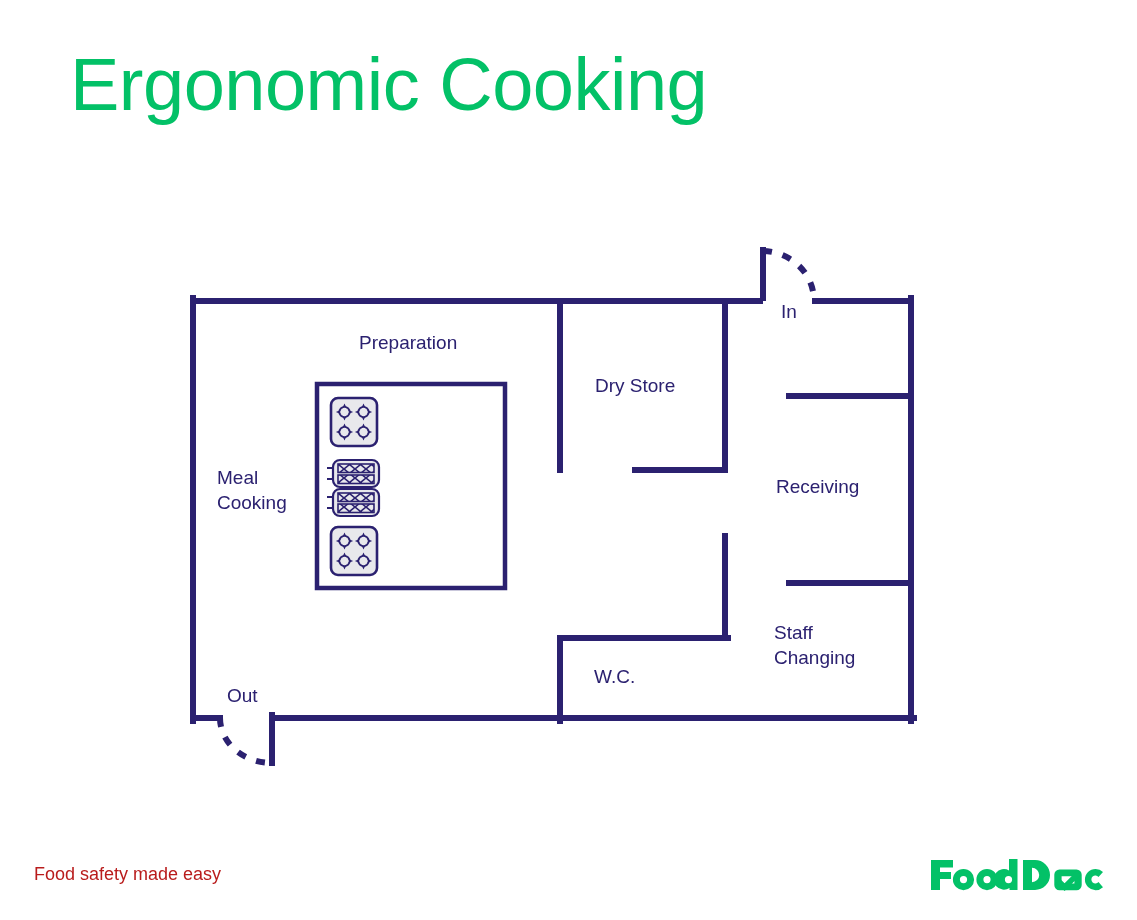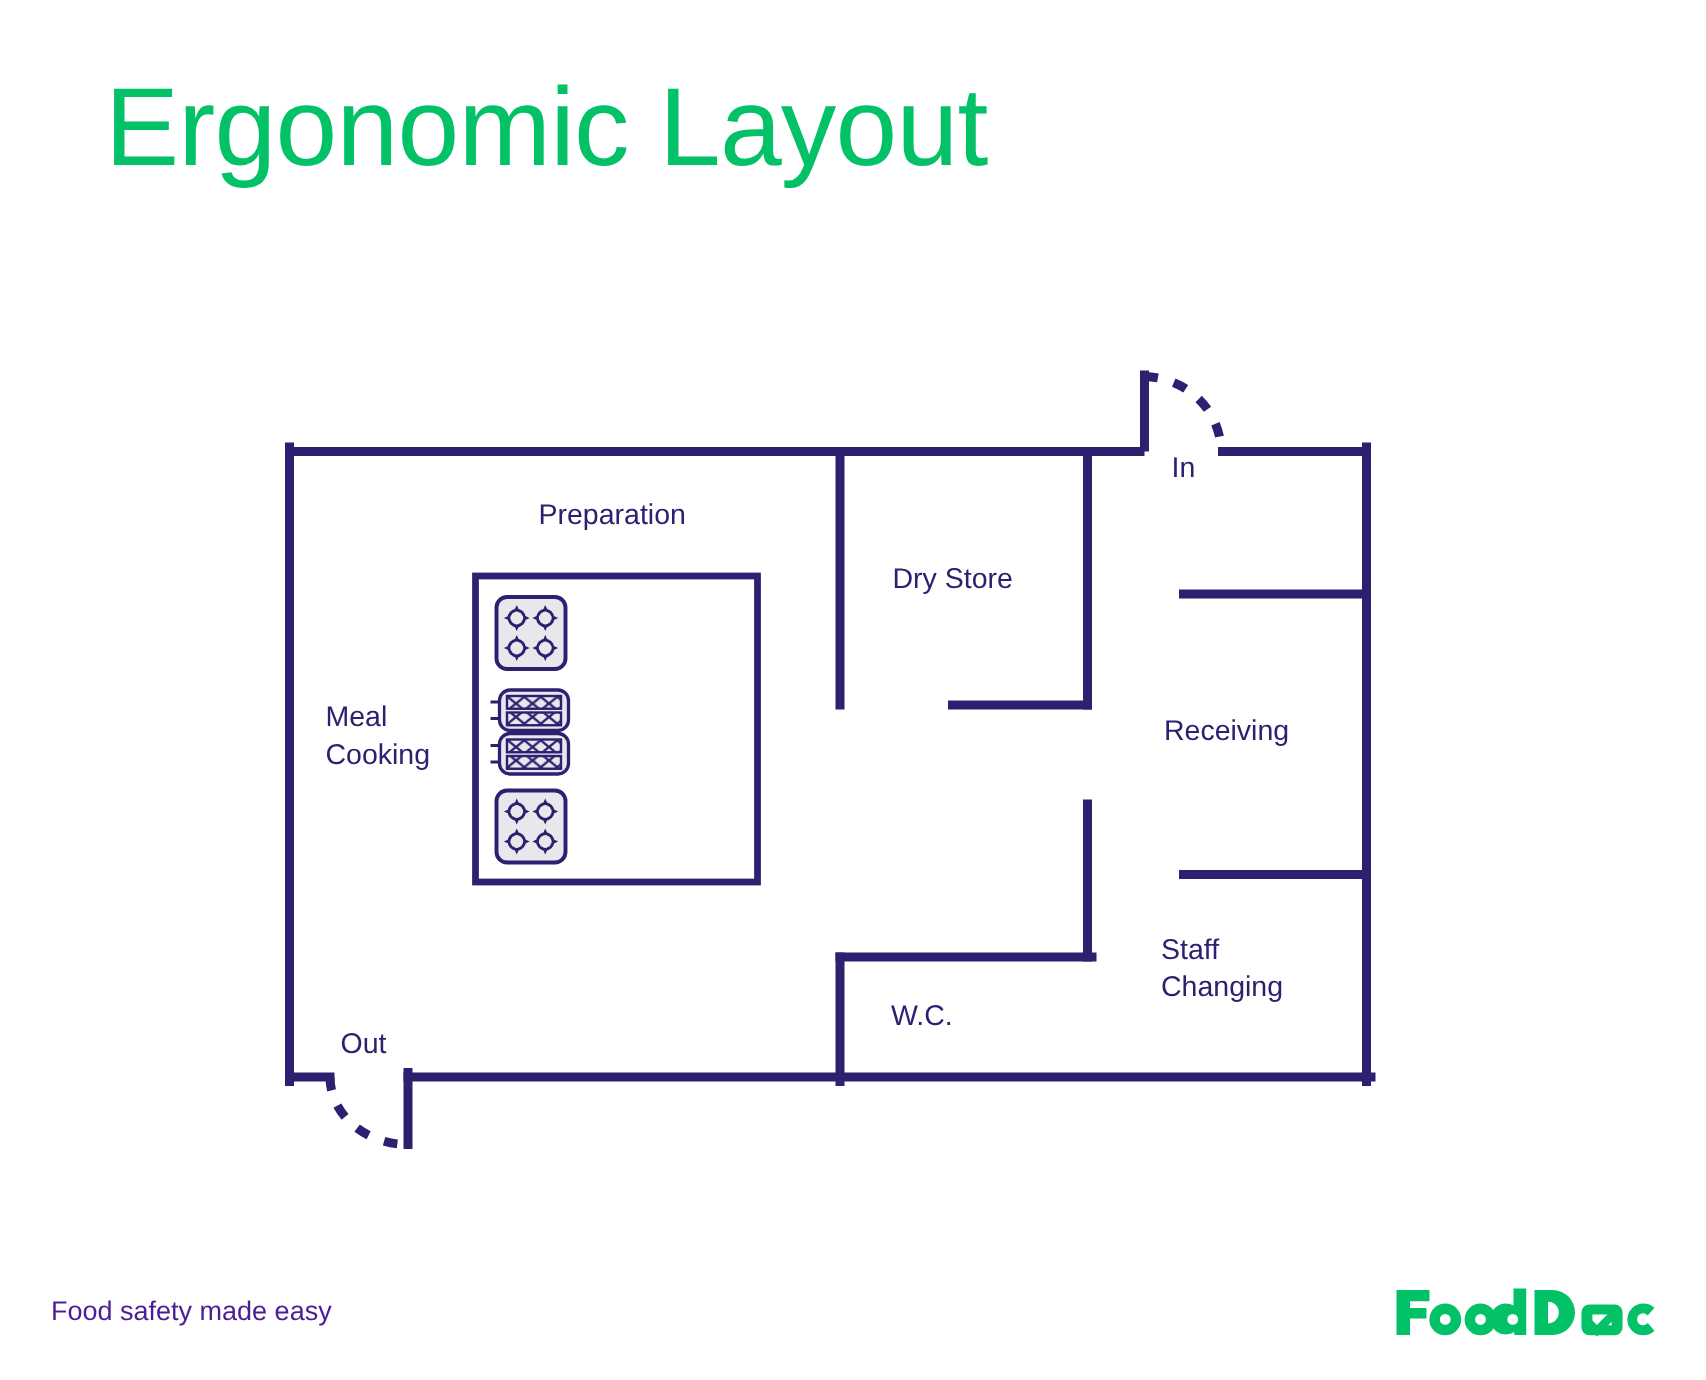--- a/index.html
+++ b/index.html
@@ -51,39 +51,39 @@
     font-family: "Liberation Sans", sans-serif;
     font-size: 19px;
     fill: #2b2170;
   }
 
   #footer-tagline {
     position: absolute;
     left: 34px;
     top: 864px;
     font-size: 18px;
-    color: #4c1d95;
+    color: #b91c1c;
     font-weight: 400;
     white-space: nowrap;
   }
 
   #brand-logo {
     position: absolute;
     right: 32px;
     top: 858px;
     height: 34px;
     display: flex;
     align-items: center;
   }
   #brand-logo svg { display: block; }
 </style>
 </head>
 <body style="background: rgb(255, 255, 255);">
 
-<div id="page-title">Ergonomic Layout</div>
+<div id="page-title">Ergonomic Cooking</div>
 
 <div id="floorplan-wrap">
 <svg id="floorplan-svg" viewBox="0 0 1137 920" xmlns="http://www.w3.org/2000/svg">
   <defs>
     <g id="burner-glyph">
       <circle cx="0" cy="0" r="5.2" fill="none" stroke="#2b2170" stroke-width="1.8"></circle>
       <path d="M0,-8.6 L2.6,-3.0 L0,-5.4 L-2.6,-3.0 Z" fill="#2b2170"></path>
       <path d="M0,8.6 L2.6,3.0 L0,5.4 L-2.6,3.0 Z" fill="#2b2170"></path>
       <path d="M-8.6,0 L-3.0,-2.6 L-5.4,0 L-3.0,2.6 Z" fill="#2b2170"></path>
       <path d="M8.6,0 L3.0,-2.6 L5.4,0 L3.0,2.6 Z" fill="#2b2170"></path>

